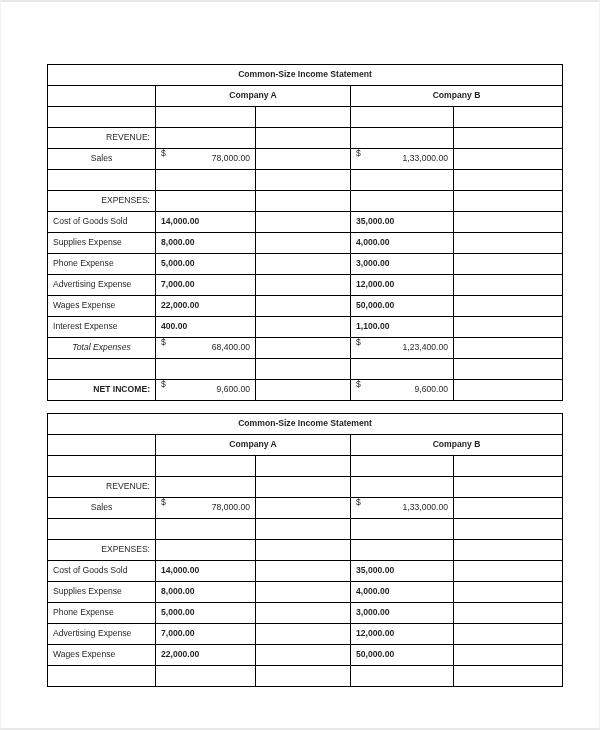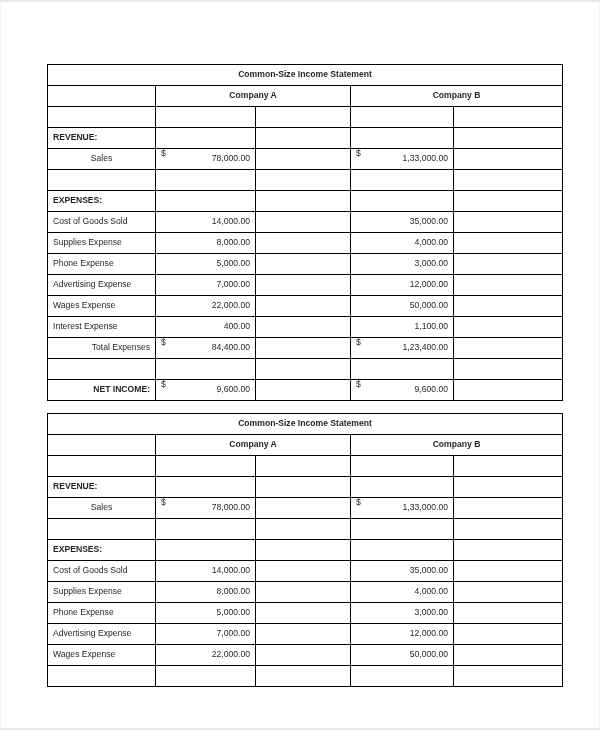--- a/index.html
+++ b/index.html
@@ -67,28 +67,28 @@
     font-size: 8.8px;
     height: 22px;
   }
   .co-head {
     text-align: center;
     font-weight: bold;
     font-size: 8.8px;
     height: 22px;
   }
   .section-head {
-    font-weight: bold;
-    text-align: left;
+    font-weight: normal;
+    text-align: right;
   }
   .lbl-left   { text-align: left; }
   .lbl-right  { text-align: center; }
-  .lbl-italic { text-align: right; }
+  .lbl-italic { font-style: italic; text-align: center; }
   .lbl-bold-right { text-align: right; font-weight: bold; }
-  .num { text-align: right; padding-right: 7px; }
+  .num { text-align: left; padding-right: 7px; font-weight: bold; }
   .money {
     text-align: right;
     padding-right: 7px;
     position: relative;
   }
   .money .cur {
     position: absolute;
     left: 5px;
     top: 0;
   }
@@ -197,21 +197,21 @@
         <td class="lbl-left">Interest Expense</td>
         <td class="num">400.00</td>
         <td class="num"></td>
         <td class="num">1,100.00</td>
         <td class="num"></td>
       </tr>
 
       <tr>
         <td class="lbl-italic">Total Expenses</td>
         <td class="money">
-          <span class="cur">$</span><span>84,400.00</span>
+          <span class="cur">$</span><span>68,400.00</span>
         </td>
         <td class="num"></td>
         <td class="money">
           <span class="cur">$</span><span>1,23,400.00</span>
         </td>
         <td class="num"></td>
       </tr>
       <tr>
         <td class="blank"></td>
         <td class="blank"></td>

